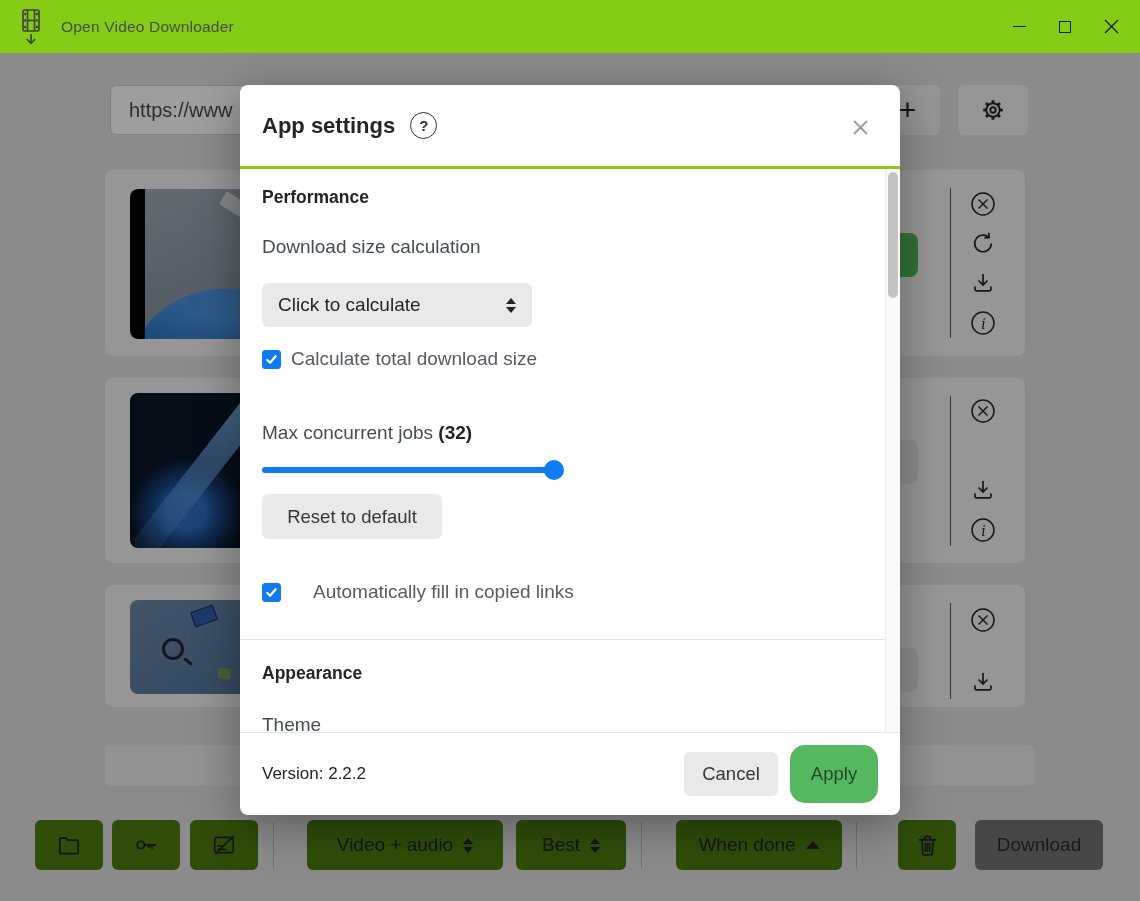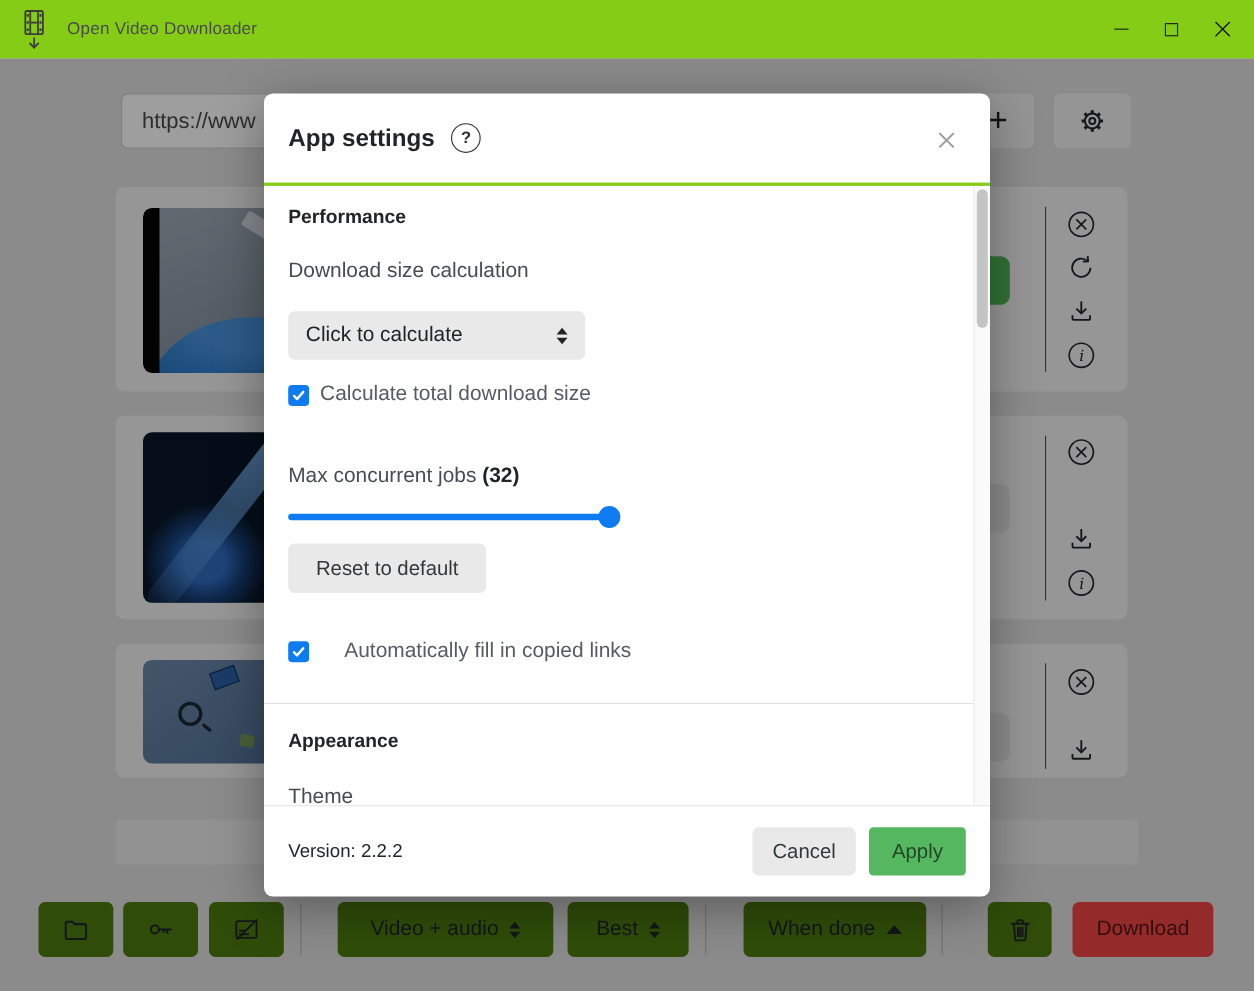--- a/index.html
+++ b/index.html
@@ -44,21 +44,21 @@
   .t3 { background:linear-gradient(150deg,#6d8aa9 0%,#5a7a9e 60%,#4f7096 100%); }
   .t3 .mag { position:absolute; left:32px; top:38px; width:22px; height:22px; border:3px solid #1b2633; border-radius:50%; }
   .t3 .mag::after { content:""; position:absolute; left:18px; top:19px; width:10px; height:3px; background:#1b2633; transform:rotate(40deg); border-radius:2px; }
   .t3 .cube { position:absolute; left:122px; top:55px; width:22px; height:18px; background:linear-gradient(135deg,#e8e8e8 40%,#2a2a2a 41%); transform:rotate(18deg); }
   .t3 .chip { position:absolute; left:62px; top:8px; width:24px; height:16px; background:#2d5fa8; transform:rotate(-20deg); border:1px solid #14335f; }
   .t3 .dot { position:absolute; left:88px; top:68px; width:13px; height:11px; background:#7a9b5d; border-radius:2px; transform:rotate(10deg); }
 
   
   .bt-btn { position:absolute; top:767px; height:50px; background:#4d7c0f; border:none; border-radius:6px; display:flex; align-items:center; justify-content:center; gap:10px; font-size:19px; color:#212529; font-family:"Liberation Sans",sans-serif; cursor:pointer; }
   .tool-div { position:absolute; top:769px; height:46px; width:1px; background:#b5b5b5; }
-  .btn-download { background:#ef4444; color:rgba(0,0,0,.66); font-size:19px; }
+  .btn-download { background:#737373; color:rgba(0,0,0,.66); font-size:19px; }
   .tri-updown { display:flex; flex-direction:column; gap:3px; align-items:center; }
   .tri-up { width:0; height:0; border-left:5.5px solid transparent; border-right:5.5px solid transparent; border-bottom:6px solid #212529; }
   .tri-down { width:0; height:0; border-left:5.5px solid transparent; border-right:5.5px solid transparent; border-top:6px solid #212529; }
   .tri-up-big { width:0; height:0; border-left:7px solid transparent; border-right:7px solid transparent; border-bottom:8px solid #212529; }
 
   
   .modal { position:absolute; left:240px; top:85px; width:660px; height:730px; background:#ffffff; border-radius:8px; box-shadow:0 10px 45px rgba(0,0,0,.35); z-index:10; }
   .m-header { position:absolute; top:0; left:0; right:0; height:84px; border-bottom:3px solid #84cc16; display:flex; align-items:center; padding:0 22px; }
   .m-title { font-size:22px; font-weight:600; color:#212529; }
   .help-ico { margin-left:15px; width:27px; height:27px; border:1.8px solid #2f2f2f; border-radius:50%; display:flex; align-items:center; justify-content:center; font-size:15px; font-weight:600; color:#2f2f2f; cursor:pointer; }
@@ -75,21 +75,21 @@
   .chk-label { font-size:19px; color:#565c62; }
   .slider { position:absolute; left:22px; top:297px; width:298px; height:6px; background:#0e7bf0; border-radius:3px; cursor:pointer; }
   .slider-thumb { position:absolute; right:-4px; top:-7px; width:20px; height:20px; background:#0e7bf0; border-radius:50%; }
   .m-btn { background:#e9e9e9; border:none; border-radius:6px; font-size:18.5px; color:#33383c; font-family:"Liberation Sans",sans-serif; cursor:pointer; }
   .btn-reset { position:absolute; left:22px; top:324px; width:180px; height:45px; }
   .hr { position:absolute; left:0; right:0; top:469px; height:1px; background:#e2e2e2; }
   .m-footer { position:absolute; bottom:0; left:0; right:0; height:83px; border-top:1px solid #e7e7e7; display:flex; align-items:center; padding:0 22px; }
   .version { font-size:17px; color:#212529; }
   .version b { font-weight:400; }
   .btn-cancel { width:94px; height:44px; margin-left:auto; }
-  .btn-apply { width:88px; height:44px; margin-left:12px; background:#55b75f; color:rgba(0,0,0,.62); border:none; border-radius:4px; font-size:18.5px; font-family:"Liberation Sans",sans-serif; cursor:pointer; }
+  .btn-apply { width:88px; height:58px; margin-left:12px; background:#55b75f; color:rgba(0,0,0,.62); border:none; border-radius:15px; font-size:18.5px; font-family:"Liberation Sans",sans-serif; cursor:pointer; }
   svg { display:block; }
 </style>
 </head>
 <body>
 
 <div class="window">
 
   <div class="content">
 
     <input class="url-input" readonly="" value="https://www" style="">

